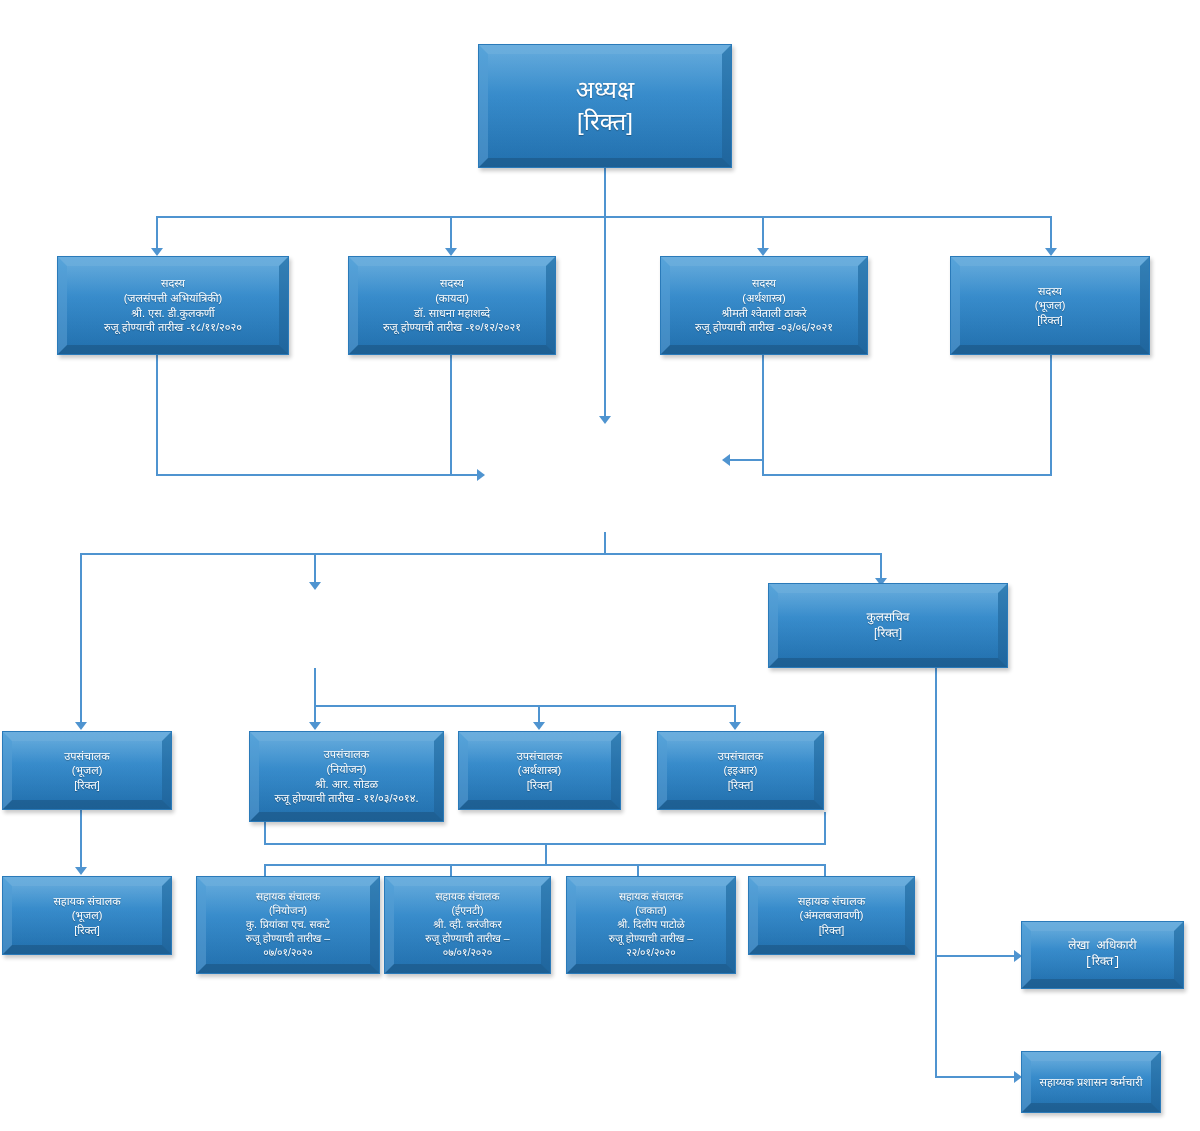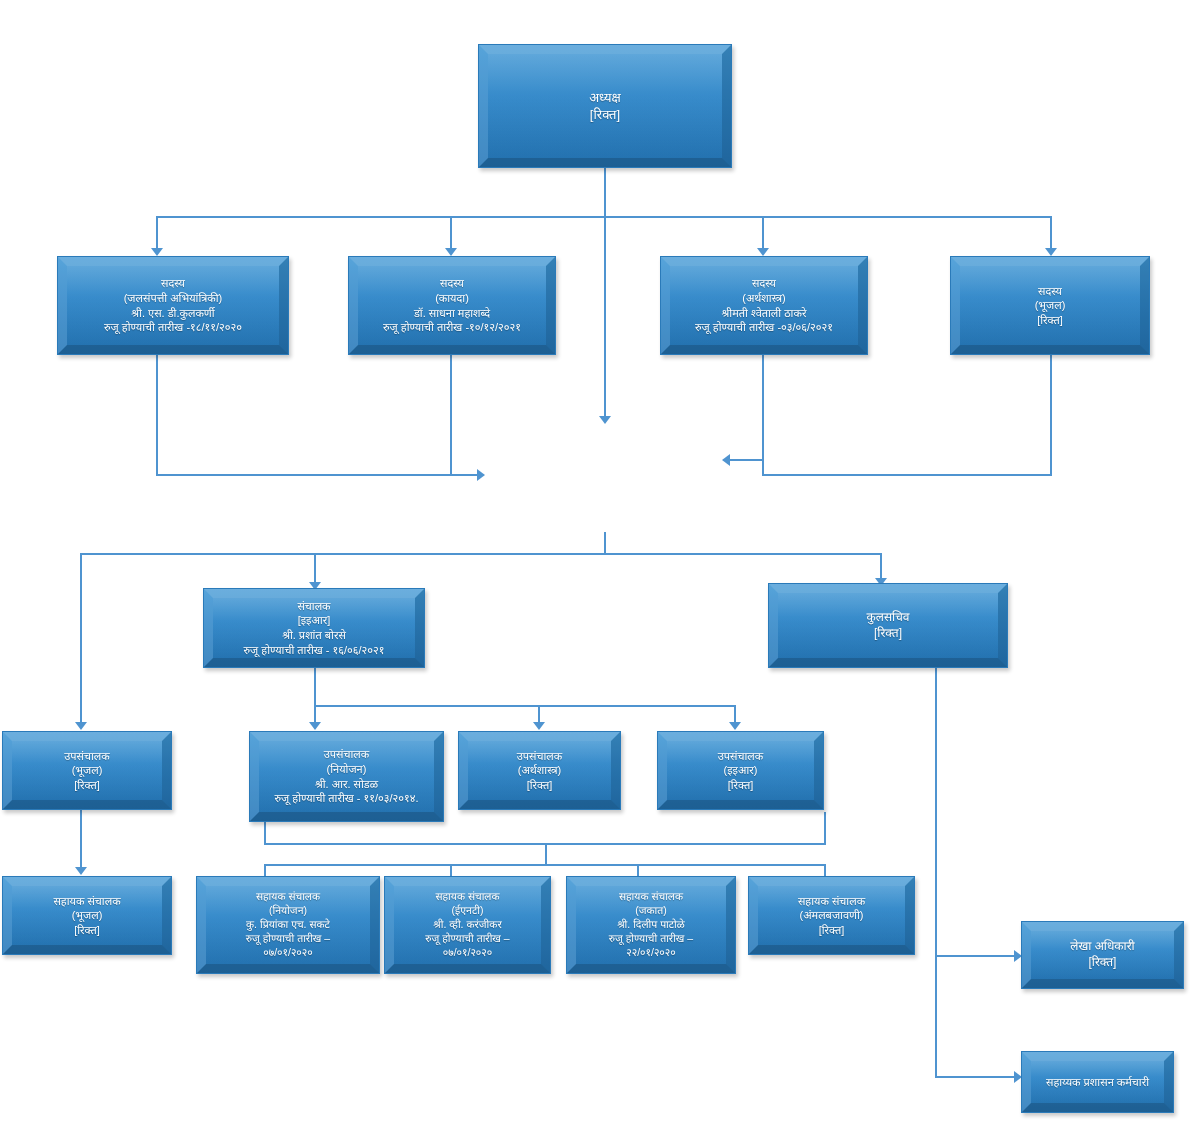--- a/index.html
+++ b/index.html
@@ -54,21 +54,21 @@
   }
   .node .txt {
     position: relative;
     z-index: 3;
     line-height: 1.33;
     padding: 0 6px;
     text-shadow: 0 1px 1px rgba(0,0,0,0.30);
     white-space: pre-line;
   }
 
-  .fs-lg  { font-size: 13px; }
+  .fs-lg  { font-size: 24px; }
   .fs-md  { font-size: 12px; }
   .fs-sm  { font-size: 11px; }
   .fs-xs  { font-size: 10.5px; }
 
   
   .ln {
     position: absolute;
     background: #4f94d0;
   }
   .ln-h { height: 2px; }
@@ -201,26 +201,20 @@
 रुजू होण्याची तारीख -०३/०६/२०२१</div>
   </div>
 
   <div class="node" style="left:950px; top:256px; width:200px; height:99px;">
     <div class="txt fs-sm">सदस्य
 (भूजल)
 [रिक्त]</div>
   </div>
 
 
-  <div class="node" style="left:203px; top:588px; width:222px; height:80px;">
-    <div class="txt fs-sm">संचालक
-[इइआर]
-श्री. प्रशांत बोरसे
-रुजू होण्याची तारीख - १६/०६/२०२१</div>
-  </div>
 
   <div class="node" style="left:768px; top:583px; width:240px; height:85px;">
     <div class="txt fs-md">कुलसचिव
 [रिक्त]</div>
   </div>
 
   <div class="node" style="left:2px; top:731px; width:170px; height:79px;">
     <div class="txt fs-sm">उपसंचालक
 (भूजल)
 [रिक्त]</div>
@@ -274,22 +268,22 @@
 रुजू होण्याची तारीख –
 २२/०१/२०२०</div>
   </div>
 
   <div class="node" style="left:748px; top:876px; width:167px; height:79px;">
     <div class="txt fs-sm">सहायक संचालक
 (अंमलबजावणी)
 [रिक्त]</div>
   </div>
 
-  <div class="node" style="left:1021px; top:921px; width:163px; height:68px;">
+  <div class="node" style="left:1021px; top:921px; width:163px; height:68px;font-family:Liberation Mono, monospace;">
     <div class="txt fs-md">लेखा अधिकारी
 [रिक्त]</div>
   </div>
 
-  <div class="node" style="left:1021px; top:1051px; width:153px; height:62px;">
+  <div class="node" style="left:1021px; top:1051px; width:140px; height:62px;">
     <div class="txt fs-sm">सहाय्यक प्रशासन कर्मचारी</div>
   </div>
 
 </div>
 
 </body></html>

